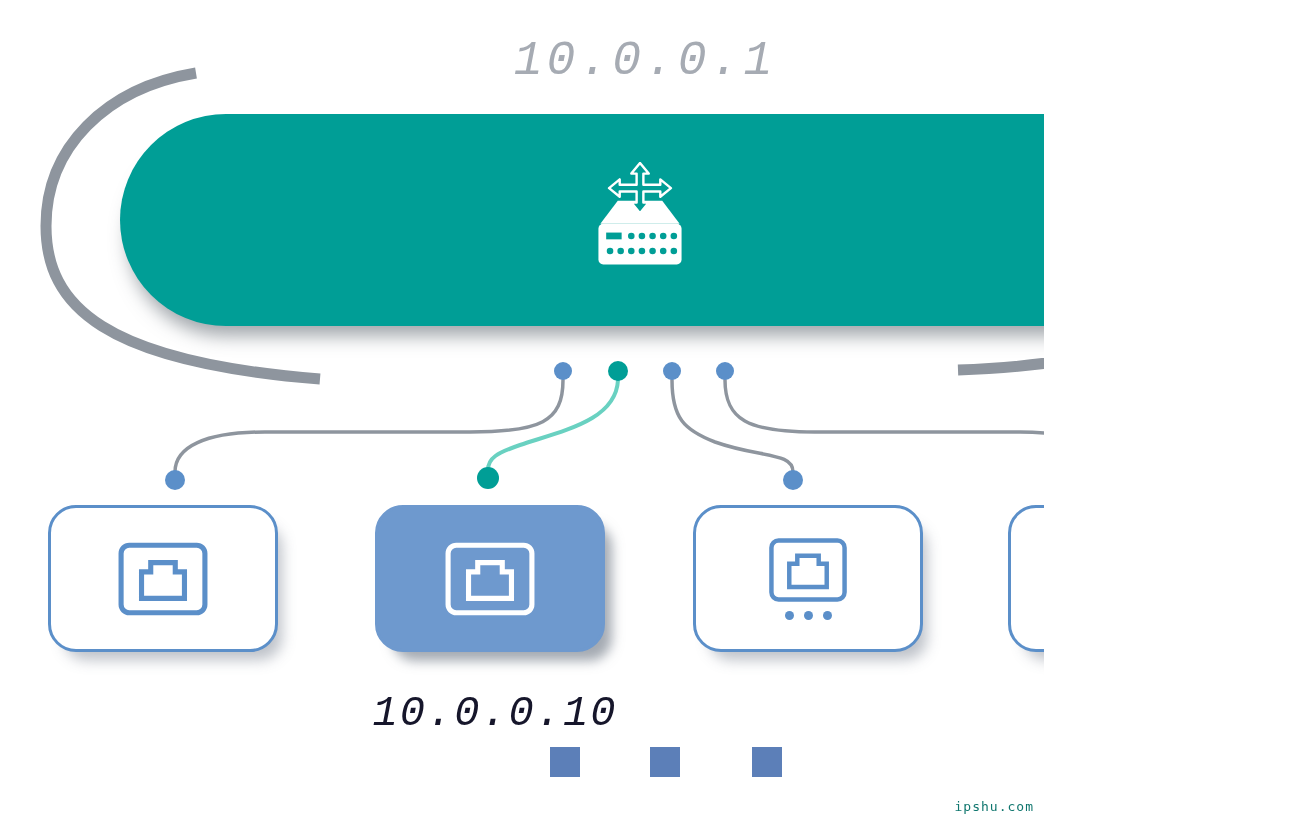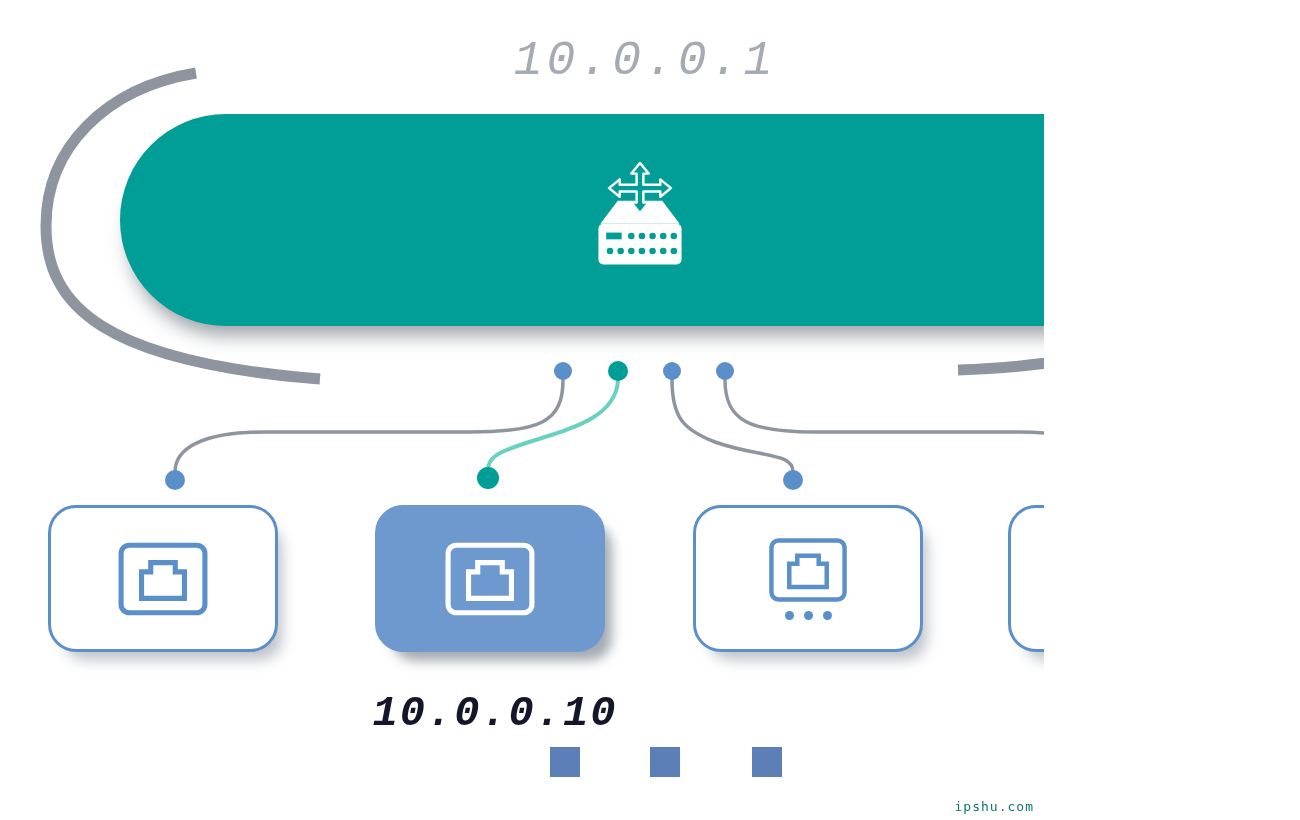--- a/index.html
+++ b/index.html
@@ -76,21 +76,21 @@
   .pb1{left:48px;}
   .pb2{left:375px;}
   .pb3{left:693px;}
   .pb4{left:1008px;}
   
   .host-ip{
     position:absolute;top:690px;left:355px;width:280px;
     text-align:center;
     font-family:"Liberation Mono", monospace;
     font-style:italic;
-    font-weight:700;
+    font-weight:400;
     font-size:42px;
     letter-spacing:2px;
     color:var(--dark-text);
   }
   
   .squares{position:absolute;top:747px;left:0;width:1300px;height:32px;z-index:2;}
   .squares i{
     position:absolute;top:0;width:30px;height:30px;
     background:var(--square-blue);display:block;
   }

